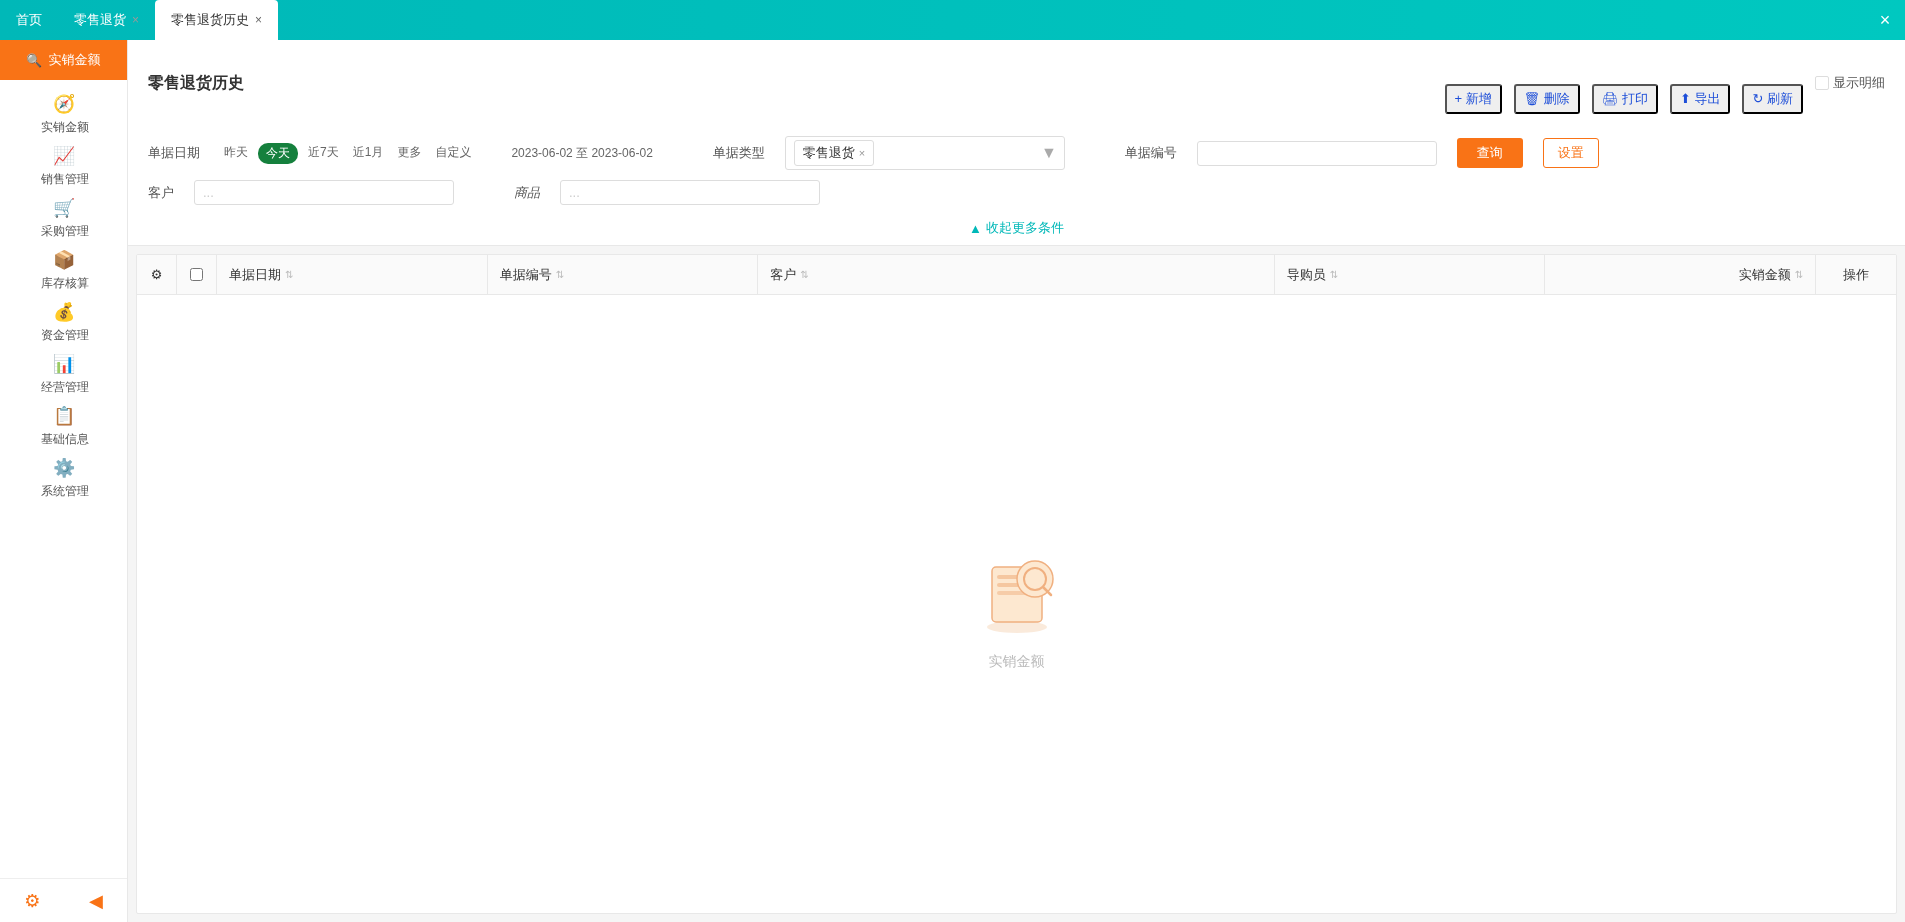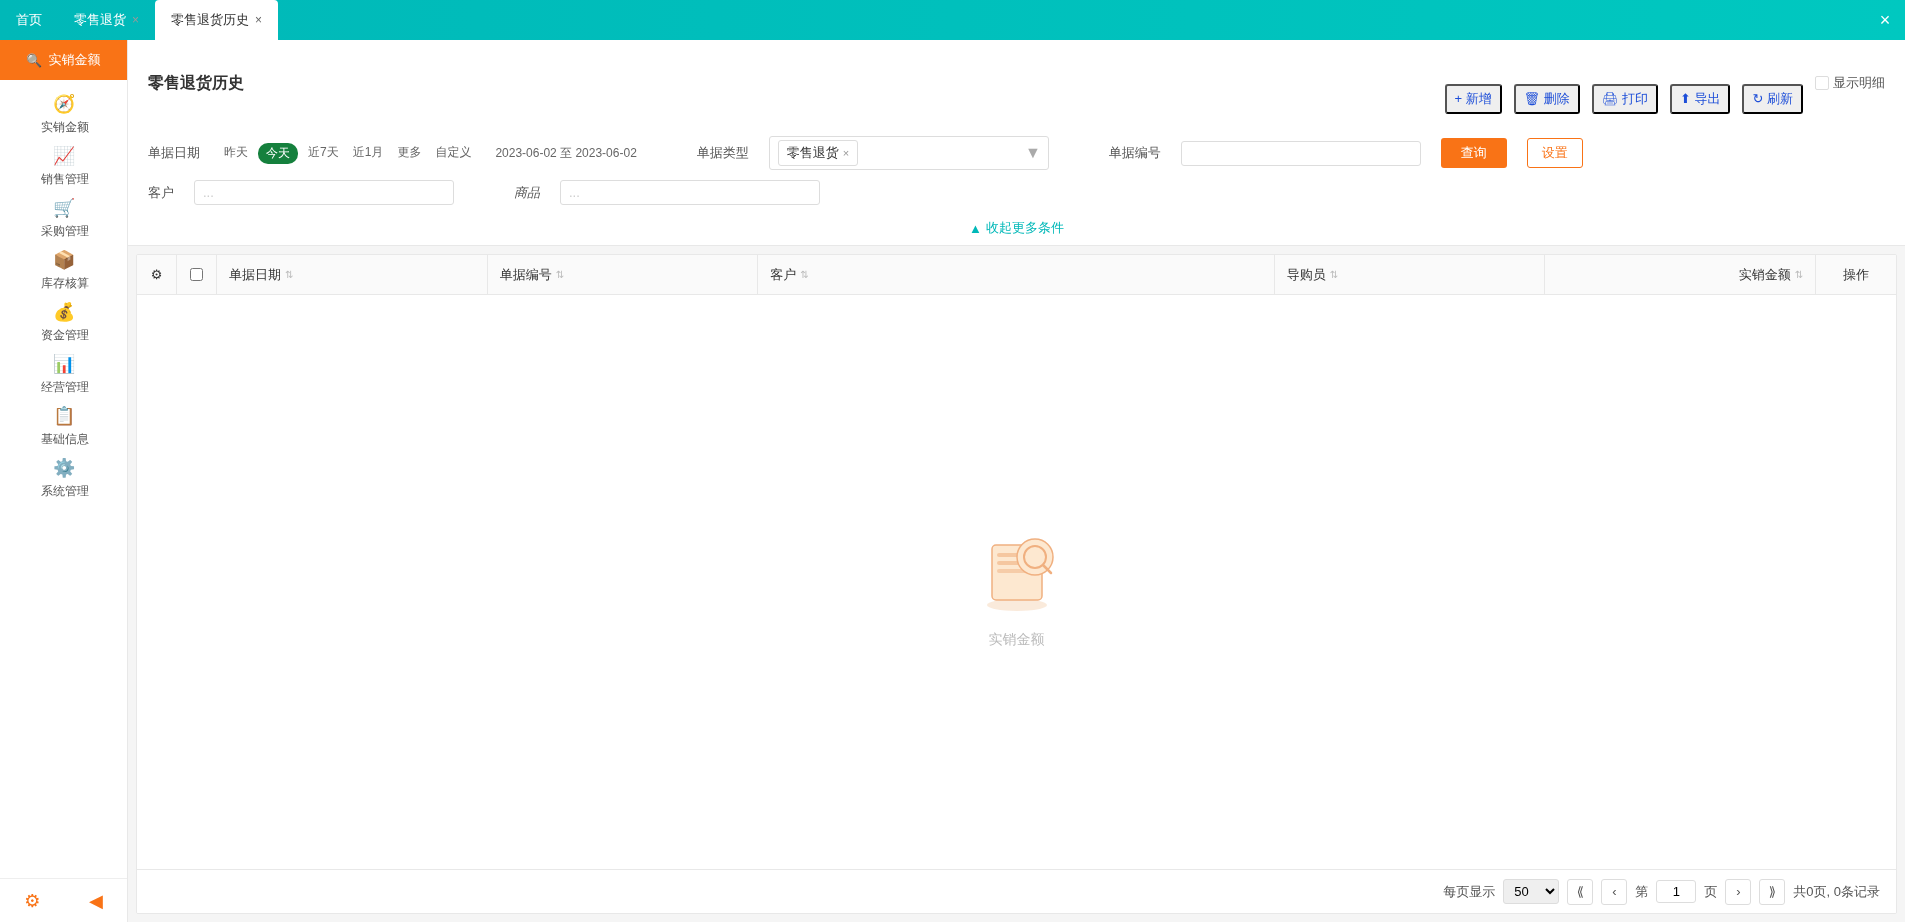--- a/index.html
+++ b/index.html
@@ -212,21 +212,21 @@
     }
     .date-opt.active {
       background: #15803d;
       color: #fff;
       border-radius: 10px;
       padding: 2px 8px;
     }
     .date-range {
       font-size: 12px;
       color: #666;
-      margin-left: 0;
+      margin-left: 16px;
     }
     .filter-input {
       border: 1px solid #ddd;
       border-radius: 3px;
       padding: 4px 8px;
       font-size: 13px;
       min-width: 200px;
       color: #333;
       outline: none;
     }
@@ -551,32 +551,16 @@
             <rect x="30" y="46" width="30" height="4" rx="2" fill="#f0b080" opacity="0.6"></rect>
             <rect x="30" y="54" width="35" height="4" rx="2" fill="#f0b080" opacity="0.5"></rect>
             <circle cx="68" cy="42" r="18" fill="#fde8d0" stroke="#f0b080" stroke-width="1.5"></circle>
             <circle cx="68" cy="42" r="11" fill="none" stroke="#f0b080" stroke-width="2"></circle>
             <line x1="76" y1="50" x2="84" y2="58" stroke="#f0b080" stroke-width="2.5" stroke-linecap="round"></line>
           </svg>
         </div>
         <span class="empty-text">实销金额</span>
       </div>
 
-      <div class="pagination-bar">
-        <span>每页显示</span>
-        <select class="page-size-select">
-          <option>50</option>
-          <option>100</option>
-          <option>200</option>
-        </select>
-        <button class="page-btn" title="首页">⟪</button>
-        <button class="page-btn" title="上一页">‹</button>
-        <span>第</span>
-        <input class="page-input" type="text" value="1" style="">
-        <span>页</span>
-        <button class="page-btn" title="下一页">›</button>
-        <button class="page-btn" title="末页">⟫</button>
-        <span>共0页, 0条记录</span>
-      </div>
     </div>
 
   </div>
 </div>
 
 </body></html>

